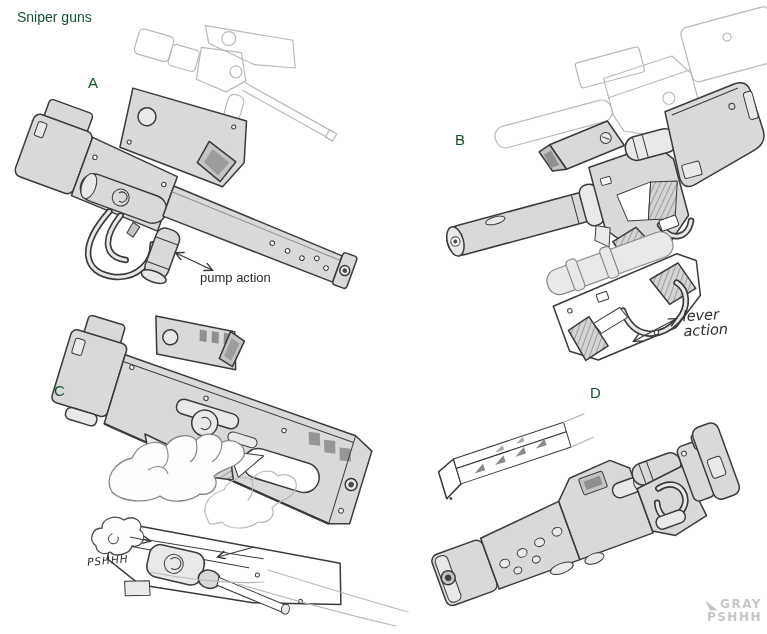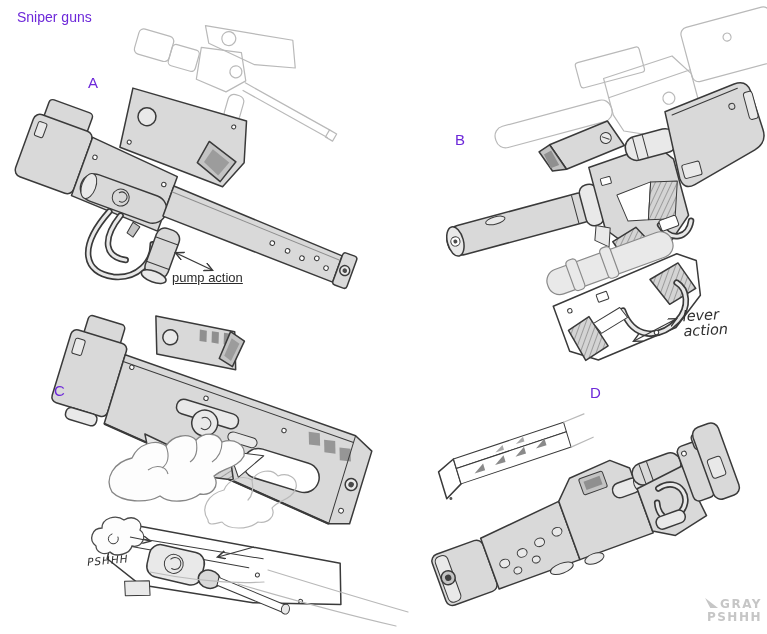--- a/index.html
+++ b/index.html
@@ -1,32 +1,32 @@
 <!DOCTYPE html>
 <html><head>
 <meta charset="utf-8">
 <style>
   html,body{margin:0;padding:0;background:#fff;}
   .canvas{position:relative;width:767px;height:634px;background:#ffffff;overflow:hidden;
           font-family:"Liberation Sans",sans-serif;}
   .art{position:absolute;left:0;top:0;}
-  .lbl{position:absolute;color:#6d28d9;line-height:1;}
+  .lbl{position:absolute;color:#14532d;line-height:1;}
   .title{left:17px;top:10px;font-size:14px;}
   .fig-a{left:88px;top:75px;font-size:15px;}
   .fig-b{left:455px;top:132px;font-size:15px;}
   .fig-c{left:54px;top:383px;font-size:15px;}
   .fig-d{left:590px;top:385px;font-size:15px;}
-  .print-anno{left:172px;top:271px;font-size:13px;color:#2b2b2b;text-decoration:underline;}
+  .print-anno{left:200px;top:271px;font-size:13px;color:#2b2b2b;}
   .hand{font-family:"DejaVu Sans",sans-serif;font-style:italic;color:#2e2e2e;}
   .lever{left:683px;top:308px;font-size:14.5px;line-height:1.05;transform:rotate(-3deg);}
   .pshhh{left:87px;top:555px;font-size:10.5px;letter-spacing:1px;transform:rotate(-5deg);}
   .watermark{position:absolute;left:700px;top:598px;width:62px;display:flex;flex-direction:column;
              align-items:flex-end;color:#c6c6c6;font-weight:bold;font-size:12px;letter-spacing:1.5px;
              line-height:1.05;font-family:"DejaVu Sans",sans-serif;}
-  .wm-row{display:flex;gap:2px;}
+  .wm-row{display:flex;align-items:flex-end;gap:2px;}
   .wm-tri{width:13px;height:10px;background:#c6c6c6;
           clip-path:polygon(0 0,100% 100%,40% 100%);}
   
   .s{stroke:#3a3a3a;stroke-width:1.5;stroke-linejoin:round;stroke-linecap:round;}
   .thin{stroke-width:1;}
   .f0{fill:#d9d9d9;} .f1{fill:#e9e9e9;} .f2{fill:#c3c3c3;} .fw{fill:#ffffff;} .fn{fill:none;}
   .faint{stroke:#b9b9b9;stroke-width:1.2;fill:none;stroke-linejoin:round;stroke-linecap:round;}
   .soft{stroke:#8a8a8a;stroke-width:1.2;stroke-linejoin:round;}
   .tube{fill:none;stroke:#3a3a3a;stroke-width:6.5;stroke-linecap:round;}
   .tubein{fill:none;stroke:#e8e8e8;stroke-width:3.2;stroke-linecap:round;}

